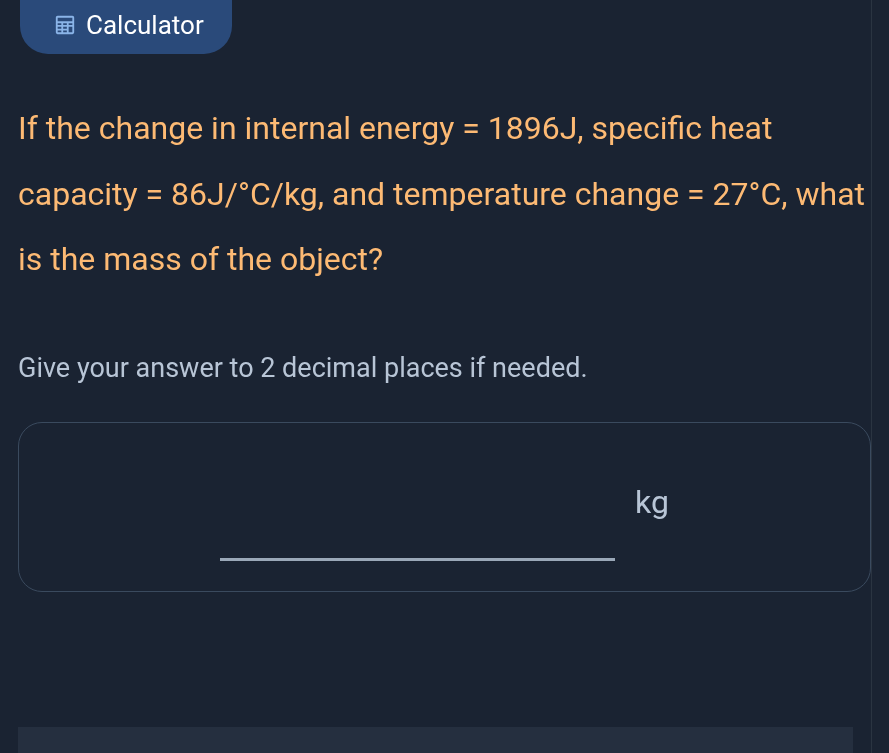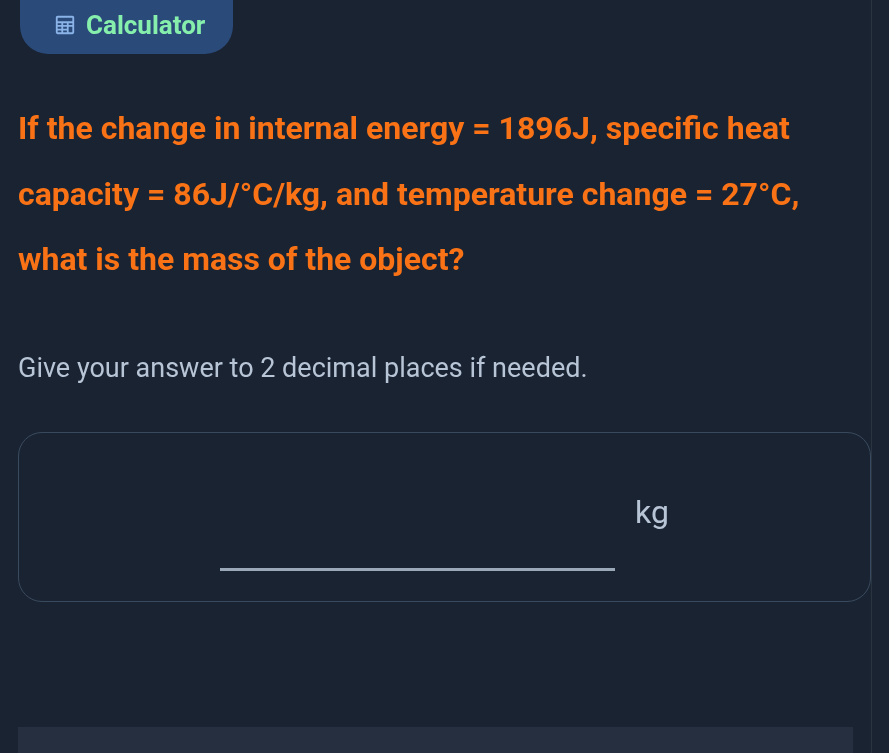--- a/index.html
+++ b/index.html
@@ -51,44 +51,44 @@
       justify-content: center;
     }
     
     .calculator-icon svg {
       width: 22px;
       height: 22px;
       fill: #8ab4e8;
     }
     
     .calculator-label {
-      color: #86efac;
+      color: #ffffff;
       font-size: 26px;
-      font-weight: 700;
+      font-weight: 400;
       text-align: center;
     }
     
     .question-text {
-      color: #f97316;
+      color: #fdba74;
       font-size: 32px;
       line-height: 2.05;
       margin-top: 42px;
-      font-weight: 700;
+      font-weight: 400;
     }
     
     .instruction-text {
       color: #b8c5d6;
       font-size: 27px;
       line-height: 2.05;
       margin-top: 48px;
       font-weight: 400;
     }
     
     .answer-container {
-      margin-top: 36px;
+      margin-top: 26px;
       border: 1px solid #3a4a5e;
       border-radius: 24px;
       padding: 60px 50px 30px 50px;
       position: relative;
     }
     
     .answer-input-row {
       display: flex;
       align-items: flex-end;
       justify-content: center;

